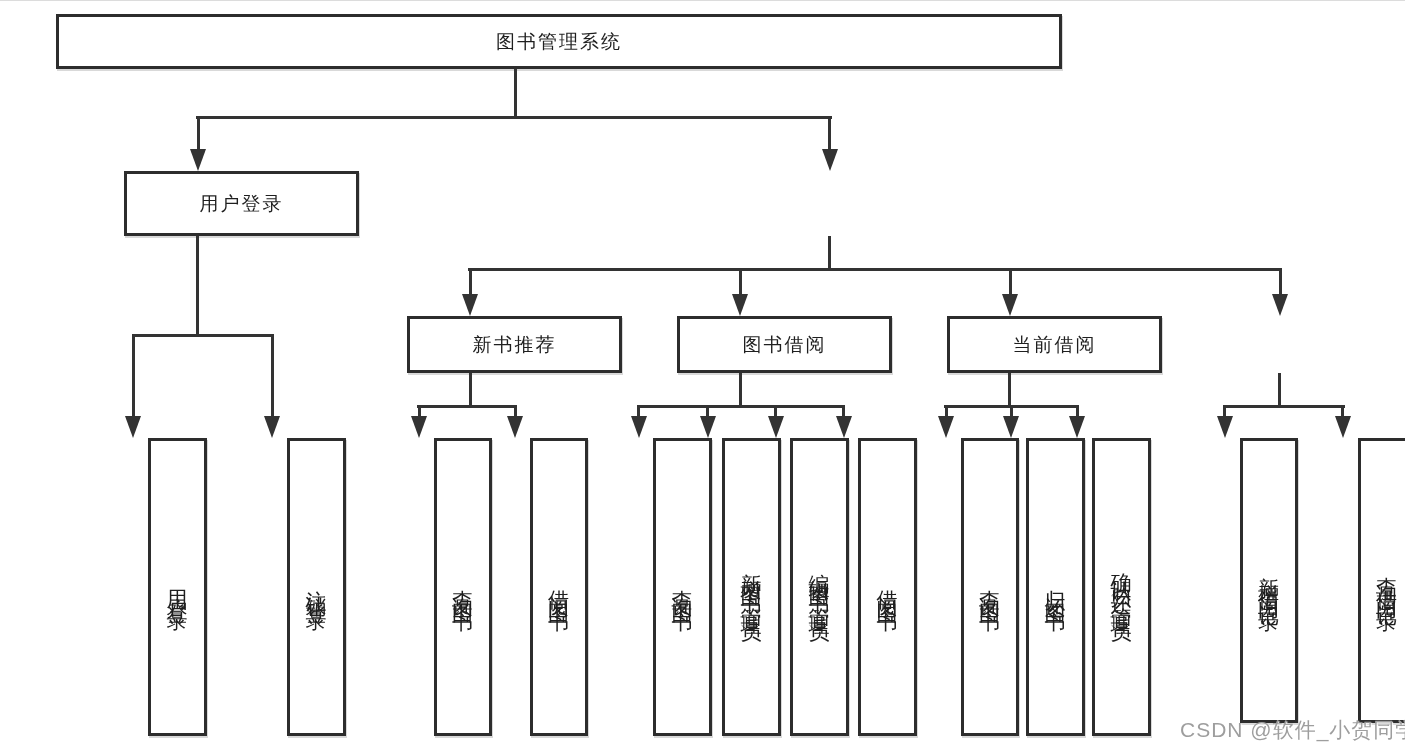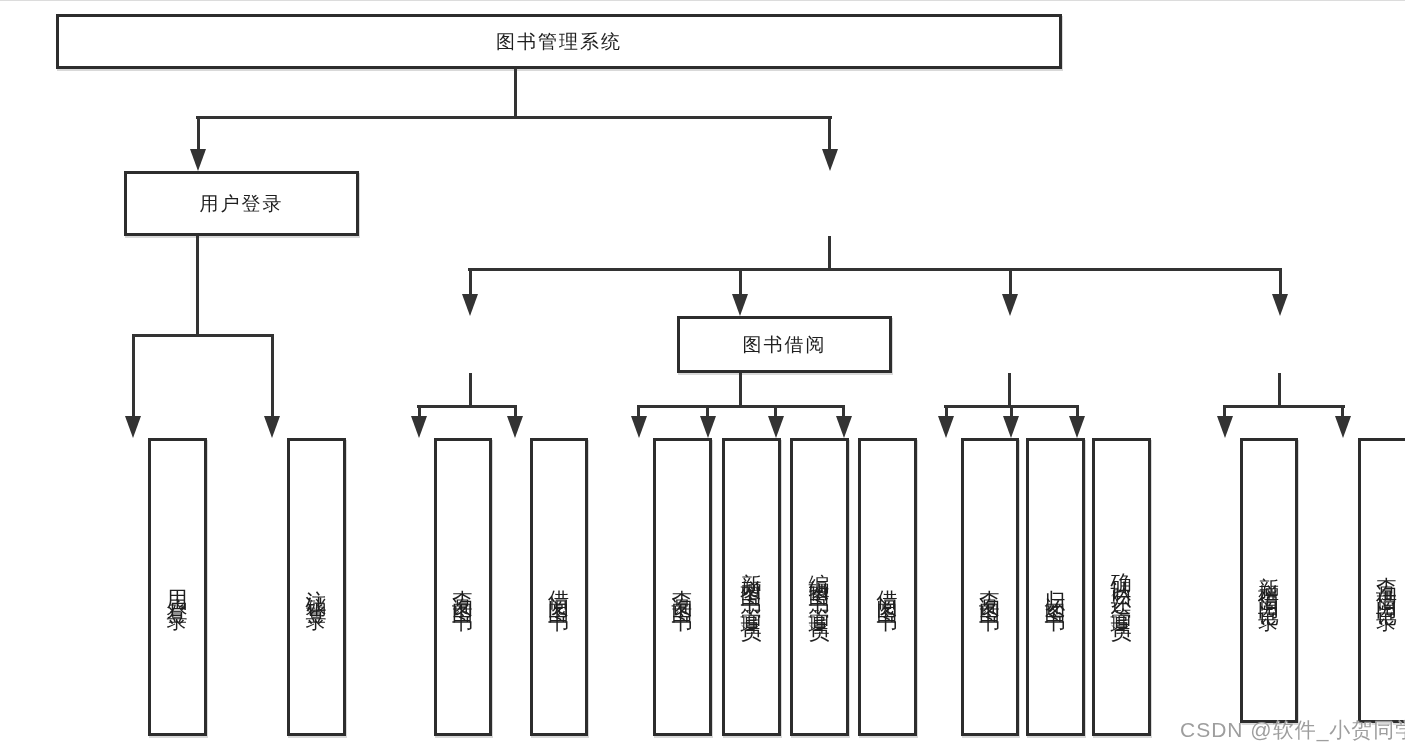--- a/index.html
+++ b/index.html
@@ -81,21 +81,23 @@
   <div class="hline" style="left:468px;top:267px;width:814px;"></div>
   <div class="vline" style="left:469px;top:267px;height:30px;"></div>
   <div class="arrow" style="left:462px;top:293px;"></div>
   <div class="vline" style="left:739px;top:267px;height:30px;"></div>
   <div class="arrow" style="left:732px;top:293px;"></div>
   <div class="vline" style="left:1009px;top:267px;height:30px;"></div>
   <div class="arrow" style="left:1002px;top:293px;"></div>
   <div class="vline" style="left:1279px;top:267px;height:30px;"></div>
   <div class="arrow" style="left:1272px;top:293px;"></div>
 
+  <div class="box hbox" style="left:363px;top:315px;width:215px;height:57px;">新书推荐</div>
   <div class="box hbox" style="left:633px;top:315px;width:215px;height:57px;">图书借阅</div>
+  <div class="box hbox" style="left:903px;top:315px;width:215px;height:57px;">当前借阅</div>
 
   <div class="vline" style="left:469px;top:372px;height:35px;"></div>
   <div class="hline" style="left:417px;top:404px;width:100px;"></div>
   <div class="vline" style="left:418px;top:404px;height:13px;"></div>
   <div class="arrow" style="left:411px;top:415px;"></div>
   <div class="vline" style="left:514px;top:404px;height:13px;"></div>
   <div class="arrow" style="left:507px;top:415px;"></div>
 
   <div class="vline" style="left:739px;top:372px;height:35px;"></div>
   <div class="hline" style="left:637px;top:404px;width:208px;"></div>

